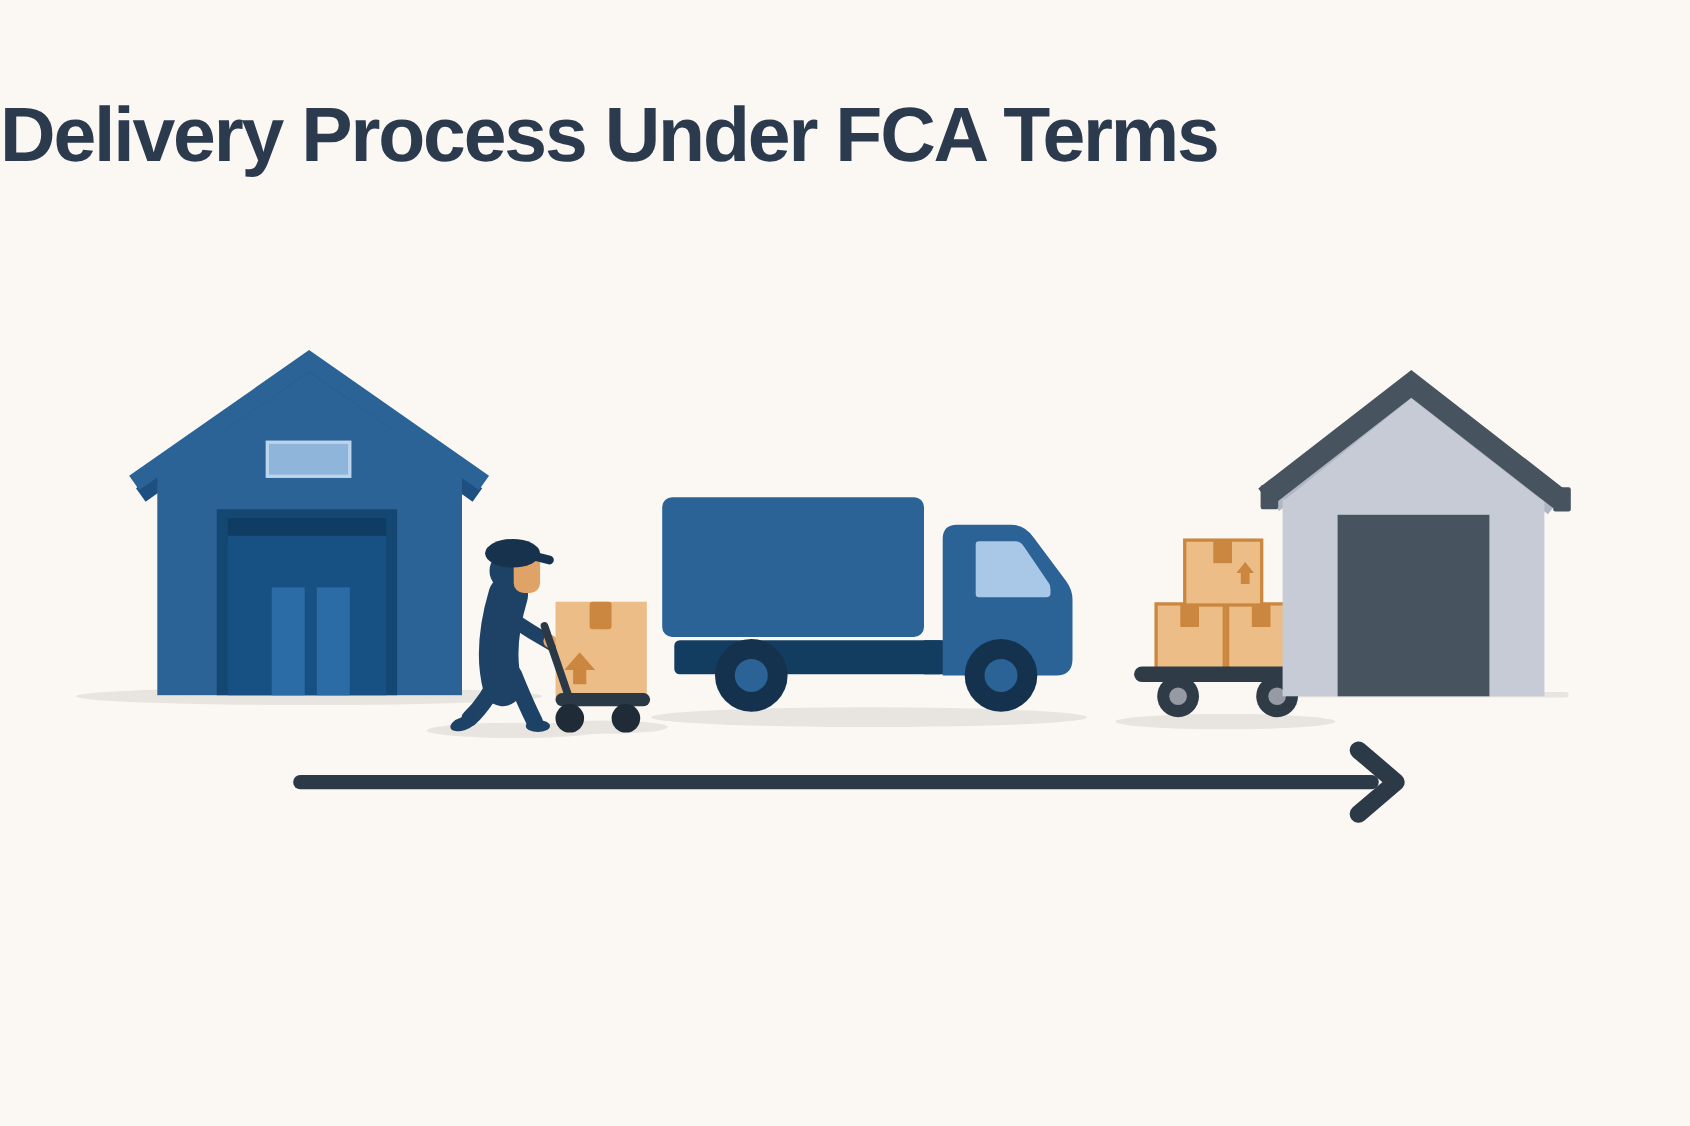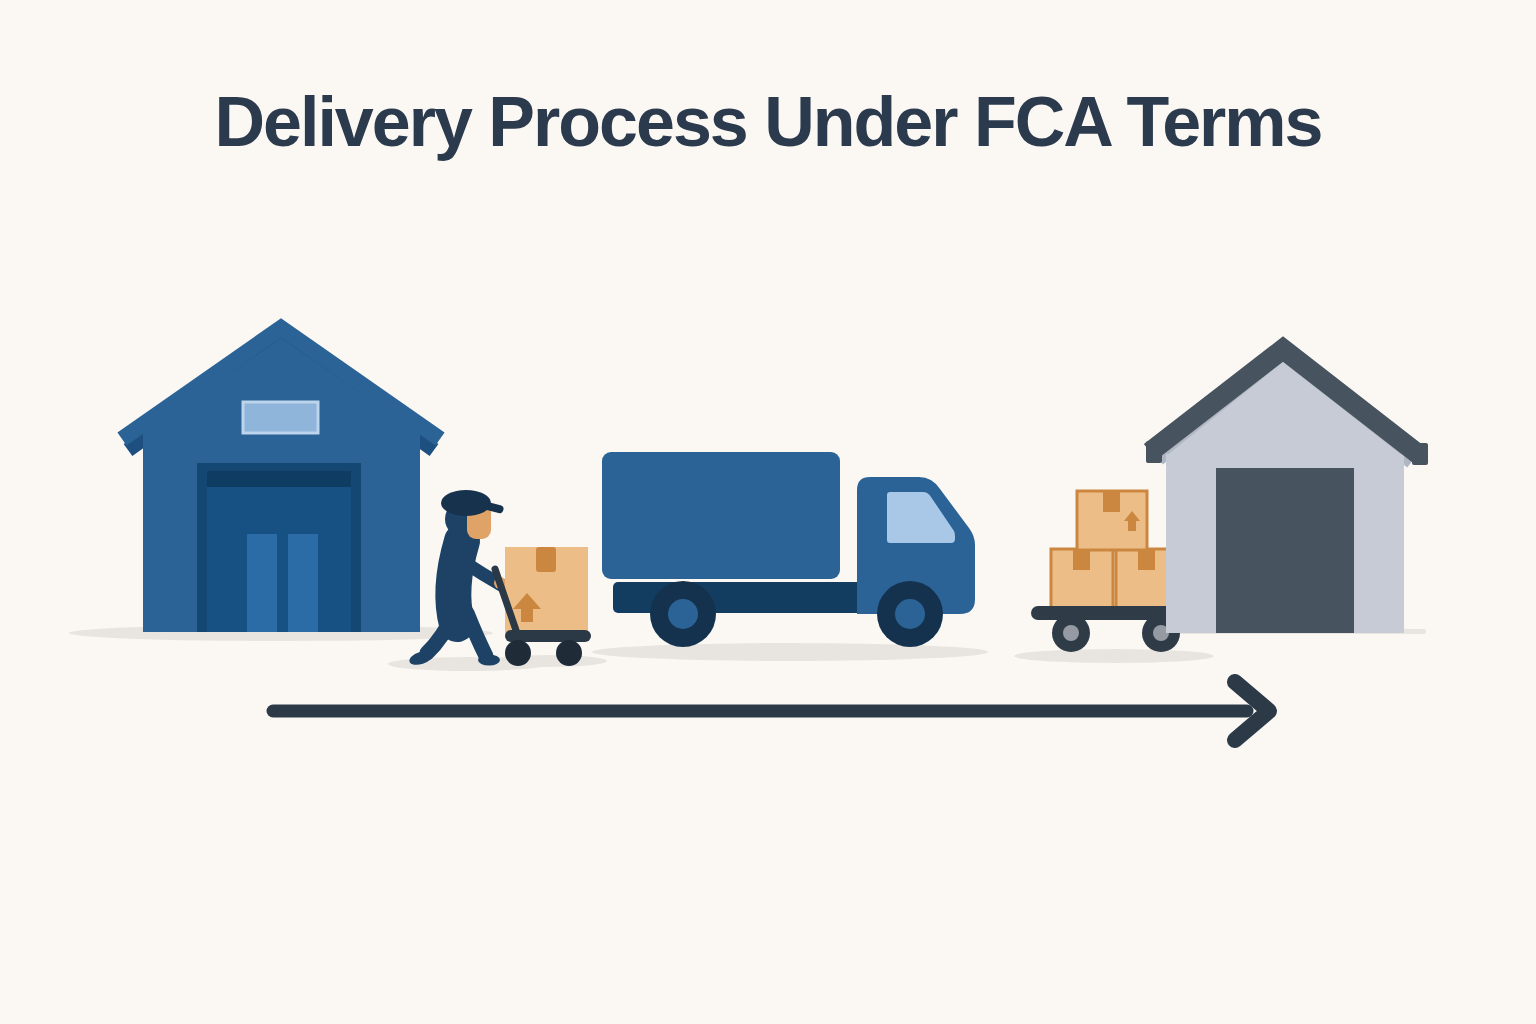--- a/index.html
+++ b/index.html
@@ -34,21 +34,20 @@
   html,body{margin:0;padding:0;}
   body{
     width:1536px;height:1024px;
     background:var(--background);
     position:relative;overflow:hidden;
     font-family:"Liberation Sans", sans-serif;
   }
   .canvas{position:absolute;inset:0;}
   .title{
     position:absolute;top:82px;left:0;width:100%;
-    text-align:center;
     font-size:70px;font-weight:bold;letter-spacing:-2px;
     color:var(--title-text);
     margin:0;
   }
   svg.scene{position:absolute;left:0;top:0;width:1536px;height:1024px;display:block;}
 </style>
 </head>
 <body>
 
 <div class="canvas">

